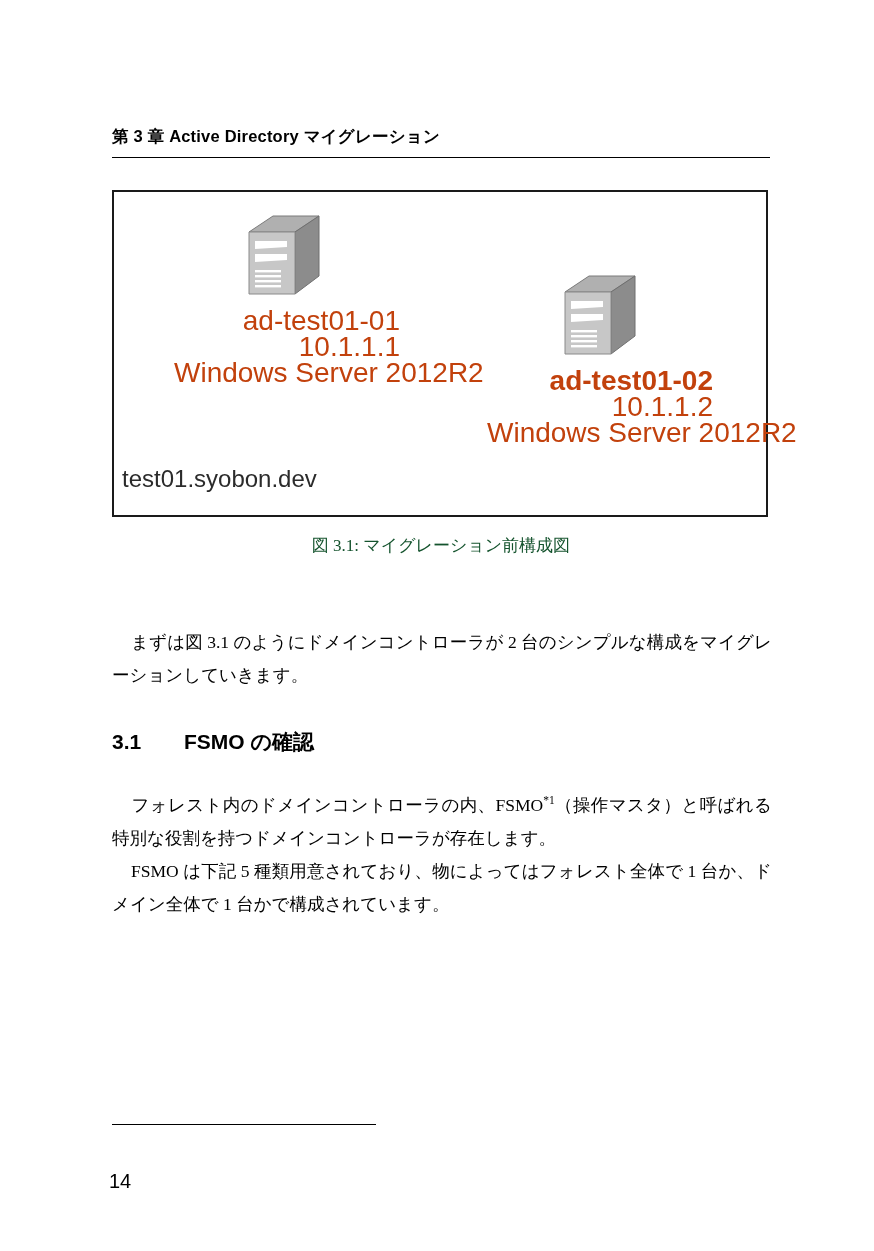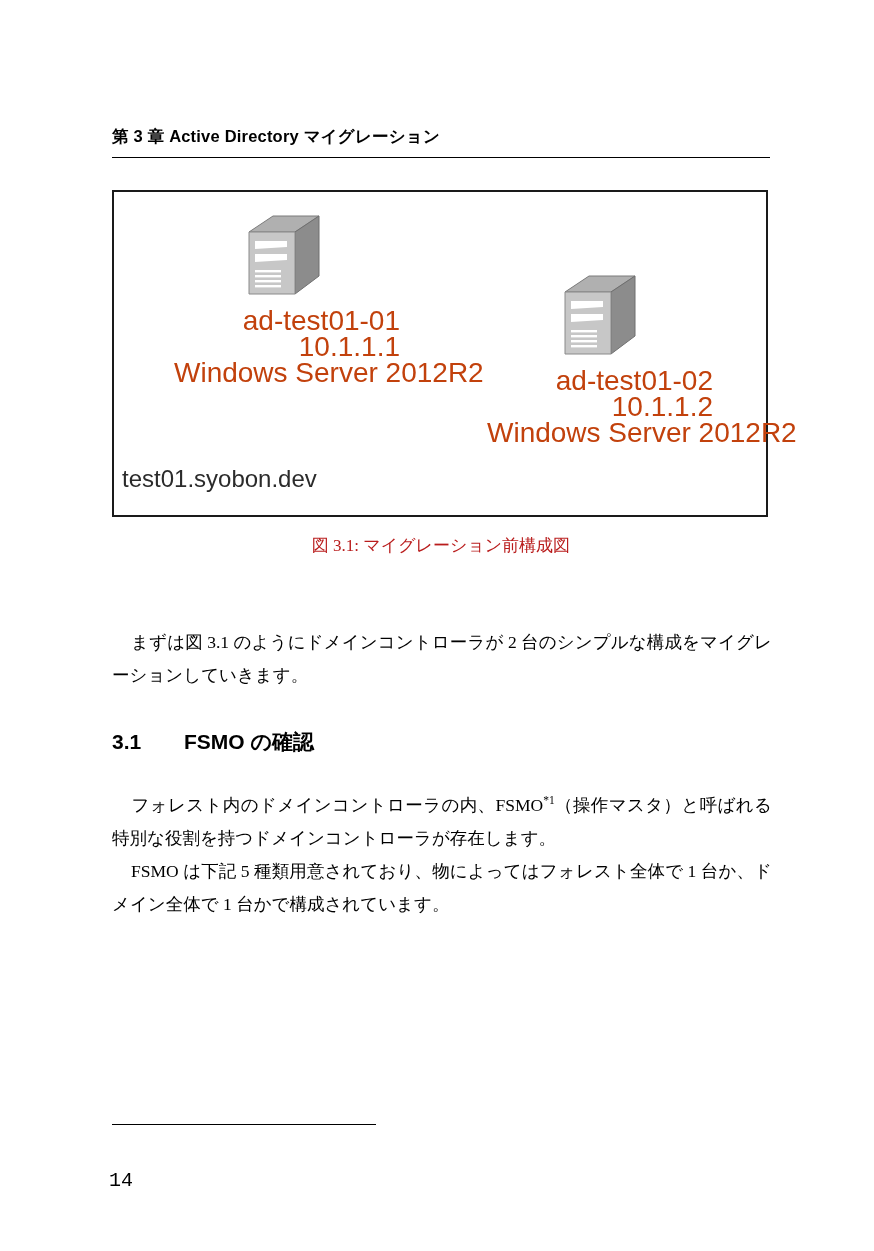--- a/index.html
+++ b/index.html
@@ -96,21 +96,21 @@
   
   .fig-caption {
     position: absolute;
     left: 108px;
     top: 534px;
     width: 658px;
     text-align: center;
     font-family: "Liberation Serif", "DejaVu Serif", serif;
     font-size: 17px;
     line-height: 24px;
-    color: #b91c1c;
+    color: #14532d;
   }
 
   
   .para {
     position: absolute;
     left: 108px;
     width: 660px;
     font-family: "Liberation Serif", "DejaVu Serif", serif;
     font-size: 17.5px;
     line-height: 33px;
@@ -168,21 +168,21 @@
     vertical-align: super;
     line-height: 0;
     margin-left: 22px;
   }
 
   
   .folio {
     position: absolute;
     left: 105px;
     top: 1168px;
-    font-family: Liberation Mono, monospace;
+    font-family: Liberation Sans, sans-serif;
     font-size: 20px;
     line-height: 26px;
     color: #000;
   }
 </style>
 </head>
 <body>
 
 <div class="page">
 
@@ -219,21 +219,21 @@
           <polygon points="2,18 48,18 48,80 2,80" fill="#c7c7c7" stroke="#8a8a8a" stroke-width="1"></polygon>
           <polygon points="8,27 40,27 40,33 8,35" fill="#ffffff"></polygon>
           <polygon points="8,40 40,40 40,46 8,48" fill="#ffffff"></polygon>
           <rect x="8" y="56" width="26" height="2.4" fill="#ffffff"></rect>
           <rect x="8" y="61" width="26" height="2.4" fill="#ffffff"></rect>
           <rect x="8" y="66" width="26" height="2.4" fill="#ffffff"></rect>
           <rect x="8" y="71" width="26" height="2.4" fill="#ffffff"></rect>
         </svg>
       </div>
 
-      <div class="node-label" style="left:373px; top:176px; width:226px;">ad-test01-02</div>
+      <div class="node-label" style="left:373px; top:176px; width:226px;font-weight:bold;">ad-test01-02</div>
       <div class="node-label" style="left:373px; top:202px; width:226px;">10.1.1.2</div>
       <div class="node-label" style="left:373px; top:228px; width:226px;">Windows Server 2012R2</div>
 
       <div class="domain-label" style="left:8px; top:272px;">test01.syobon.dev</div>
     </div>
   </div>
 
   <div class="fig-caption">図 3.1: マイグレーション前構成図</div>
 
   <div class="para p1"><span class="indent"></span><span>まずは図 3.1 のようにドメインコントローラが 2 台のシンプルな構成をマイグレーションしていきます。</span></div>

